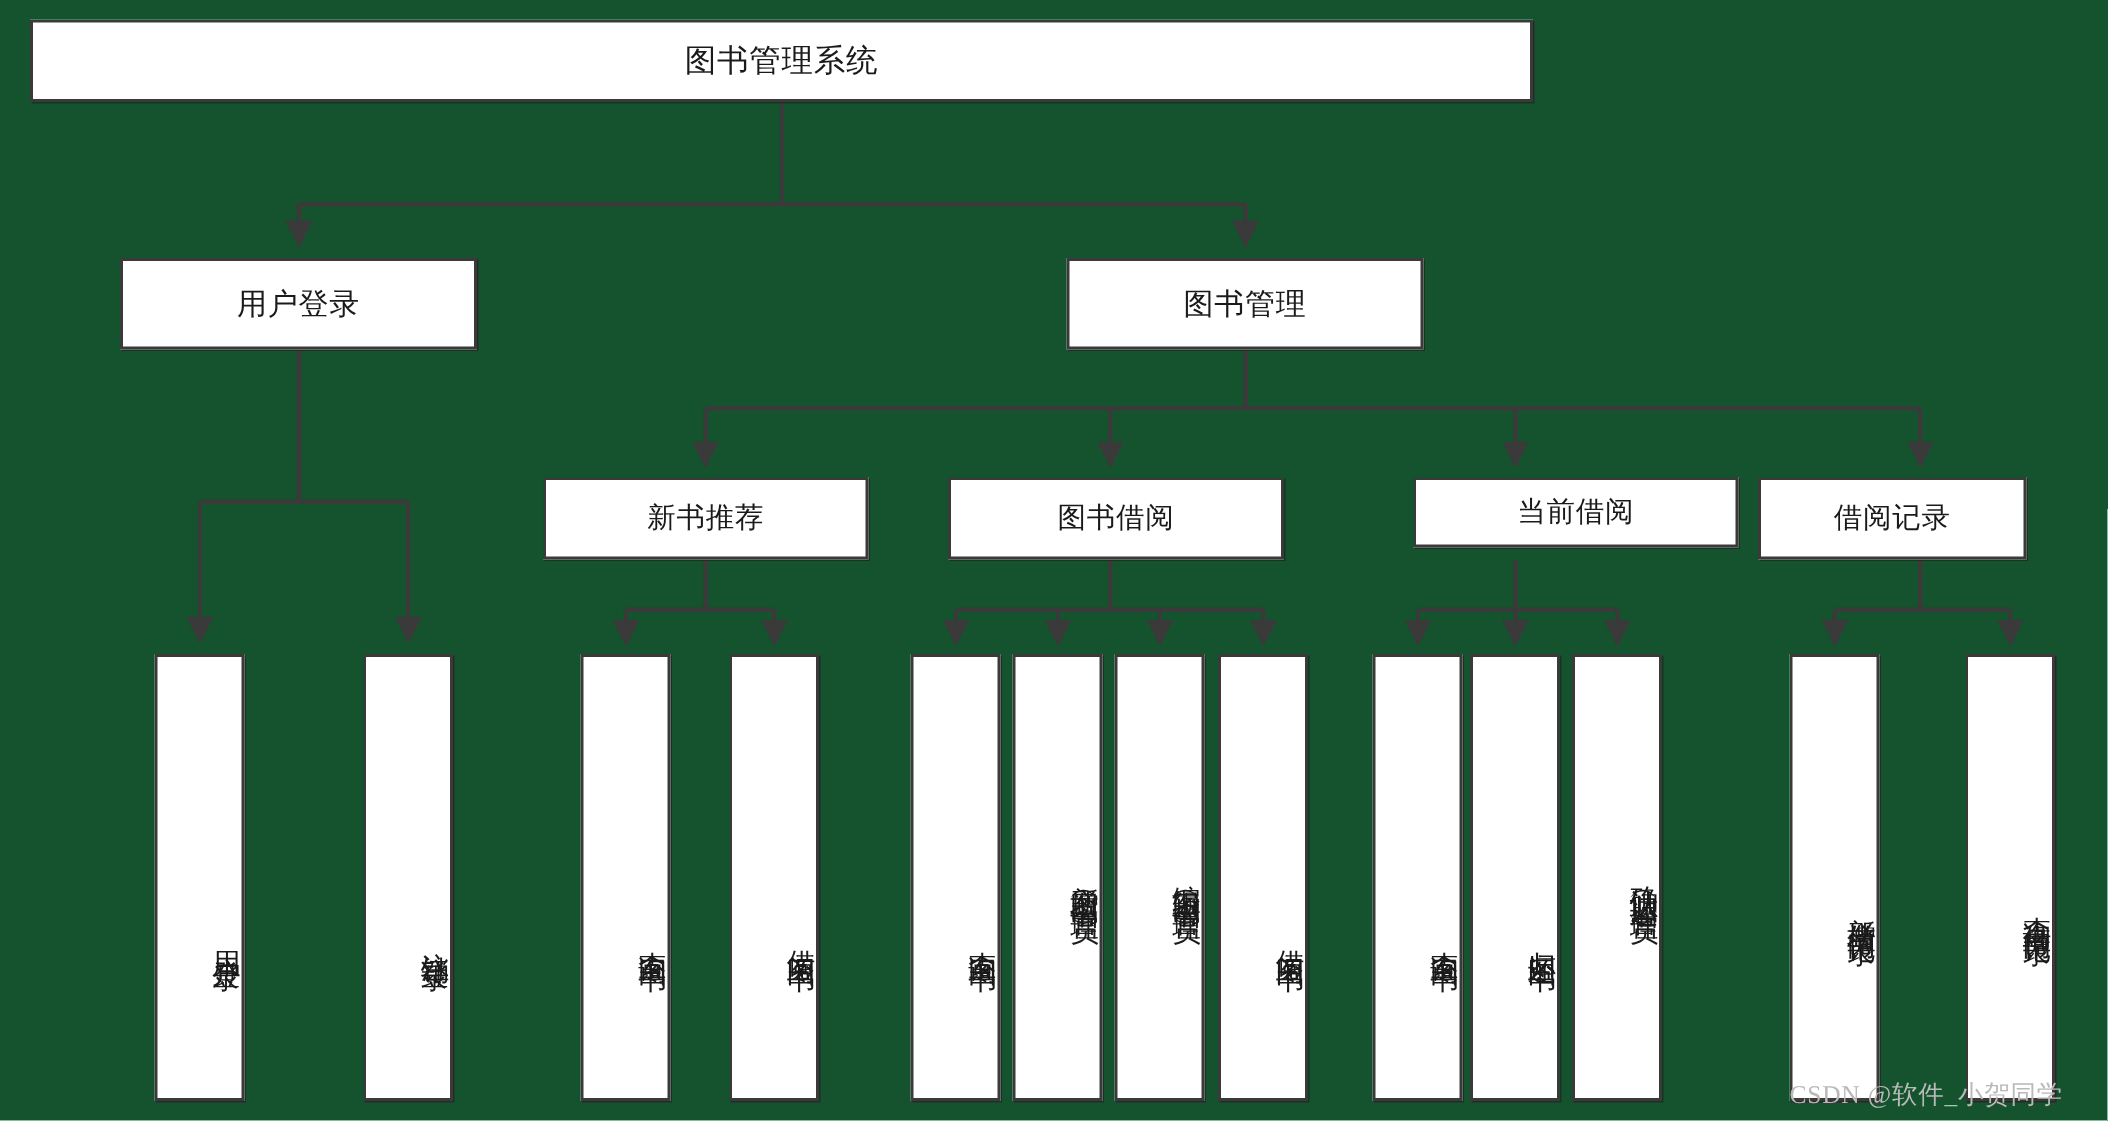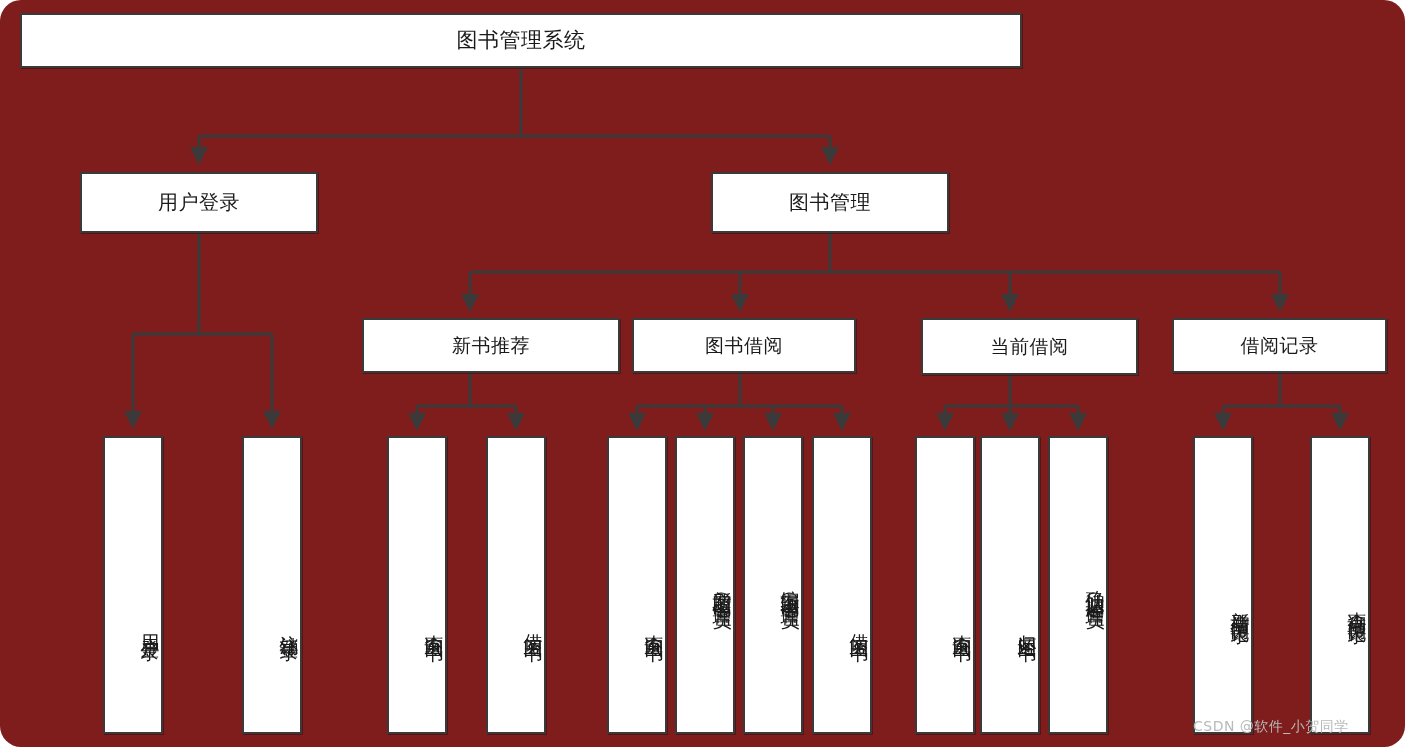--- a/index.html
+++ b/index.html
@@ -7,23 +7,22 @@
     padding: 0;
     background: #ffffff;
   }
   body {
     font-family: "DejaVu Sans", "Liberation Sans", sans-serif;
   }
   #canvas {
     position: relative;
     width: 1405px;
     height: 747px;
-    background: #7f1d1d;
+    background: #14532d;
     overflow: hidden;
-    border-radius: 21px;
   }
   svg.connectors {
     position: absolute;
     left: 0;
     top: 0;
     width: 1405px;
     height: 747px;
     pointer-events: none;
   }
   .node {
@@ -55,25 +54,26 @@
   }
   .node.vertical .label {
     letter-spacing: 3px;
   }
   .root-node { font-size: 21px; }
   .l1-node   { font-size: 20px; }
   .l2-node   { font-size: 19px; }
   .leaf-node { font-size: 19px; }
   .watermark {
     position: absolute;
-    font-size: 14px;
+    font-size: 17px;
     color: #b9b9b9;
     white-space: nowrap;
     letter-spacing: 0.5px;
     user-select: none;
+    font-family: Liberation Serif, serif;
   }
 </style>
 </head>
 <body>
 
 <div id="canvas">
 
   <svg class="connectors" viewBox="0 0 1405 747" xmlns="http://www.w3.org/2000/svg">
     <defs>
       <marker id="arrow" viewBox="0 0 10 10" refX="9" refY="5" markerWidth="6" markerHeight="6" orient="auto-start-reverse">
@@ -129,33 +129,33 @@
   </div>
 
   <div class="node horizontal l1-node" style="left:80px; top:172px; width:238px; height:61px;">
     <span class="label">用户登录</span>
   </div>
 
   <div class="node horizontal l1-node" style="left:711px; top:172px; width:238px; height:61px;justify-content:center;">
     <span class="label">图书管理</span>
   </div>
 
-  <div class="node horizontal l2-node" style="left:362px; top:318px; width:258px; height:55px;text-align:right;">
+  <div class="node horizontal l2-node" style="left:362px; top:318px; width:217px; height:55px;text-align:right;">
     <span class="label">新书推荐</span>
   </div>
 
   <div class="node horizontal l2-node" style="left:632px; top:318px; width:224px; height:55px;">
     <span class="label">图书借阅</span>
   </div>
 
-  <div class="node horizontal l2-node" style="left:921px; top:318px; width:217px; height:57px;">
+  <div class="node horizontal l2-node" style="left:942px; top:318px; width:217px; height:47px;">
     <span class="label">当前借阅</span>
   </div>
 
-  <div class="node horizontal l2-node" style="left:1172px; top:318px; width:215px; height:55px;">
+  <div class="node horizontal l2-node" style="left:1172px; top:318px; width:179px; height:55px;">
     <span class="label">借阅记录</span>
   </div>
 
   <div class="node vertical leaf-node" style="left:103px; top:436px; width:60px; height:298px; padding-top:80px;">
     <span class="label">用户登录</span>
   </div>
 
   <div class="node vertical leaf-node" style="left:242px; top:436px; width:60px; height:298px; padding-top:80px;">
     <span class="label">注销登录</span>
   </div>

